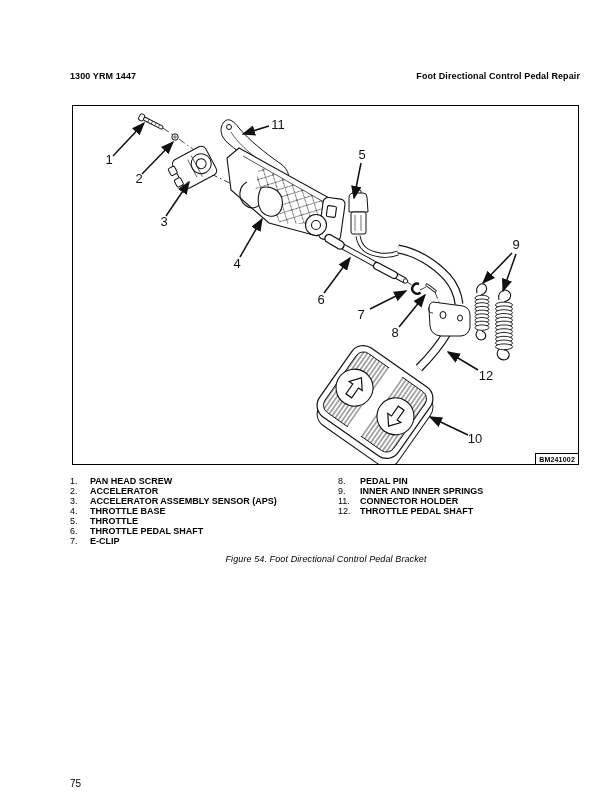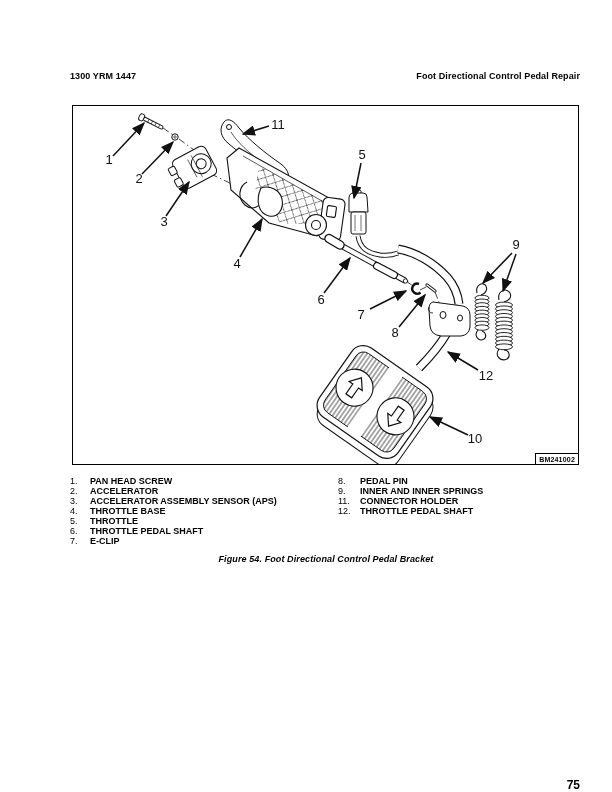--- a/index.html
+++ b/index.html
@@ -35,27 +35,27 @@
   .legend-col{position:absolute;top:0;}
   .legend-col.left{left:0;width:265px;}
   .legend-col.right{left:268px;width:242px;}
   .legend-item{display:flex;}
   .legend-num{flex:0 0 20px;}
   .legend-col.right .legend-num{flex:0 0 22px;}
   .legend-text{flex:1;text-align:justify;font-weight:bold;}
   
   .caption{
     position:absolute;left:70px;top:521px;width:512px;
-    text-align:center;font-size:9px;font-weight:bold;font-style:italic;
+    text-align:center;font-size:9px;font-weight:normal;font-style:italic;
     letter-spacing:0.1px;
   }
   
   .footer{
     position:absolute;left:70px;top:745px;width:510px;
-    text-align:right;font-size:12px;font-weight:bold;
+    font-size:10px;font-weight:normal;
   }
 </style>
 </head>
 <body>
 
 <div class="page">
 
   <div class="header">
     <span>1300 YRM 1447</span>
     <span>Foot Directional Control Pedal Repair</span>

